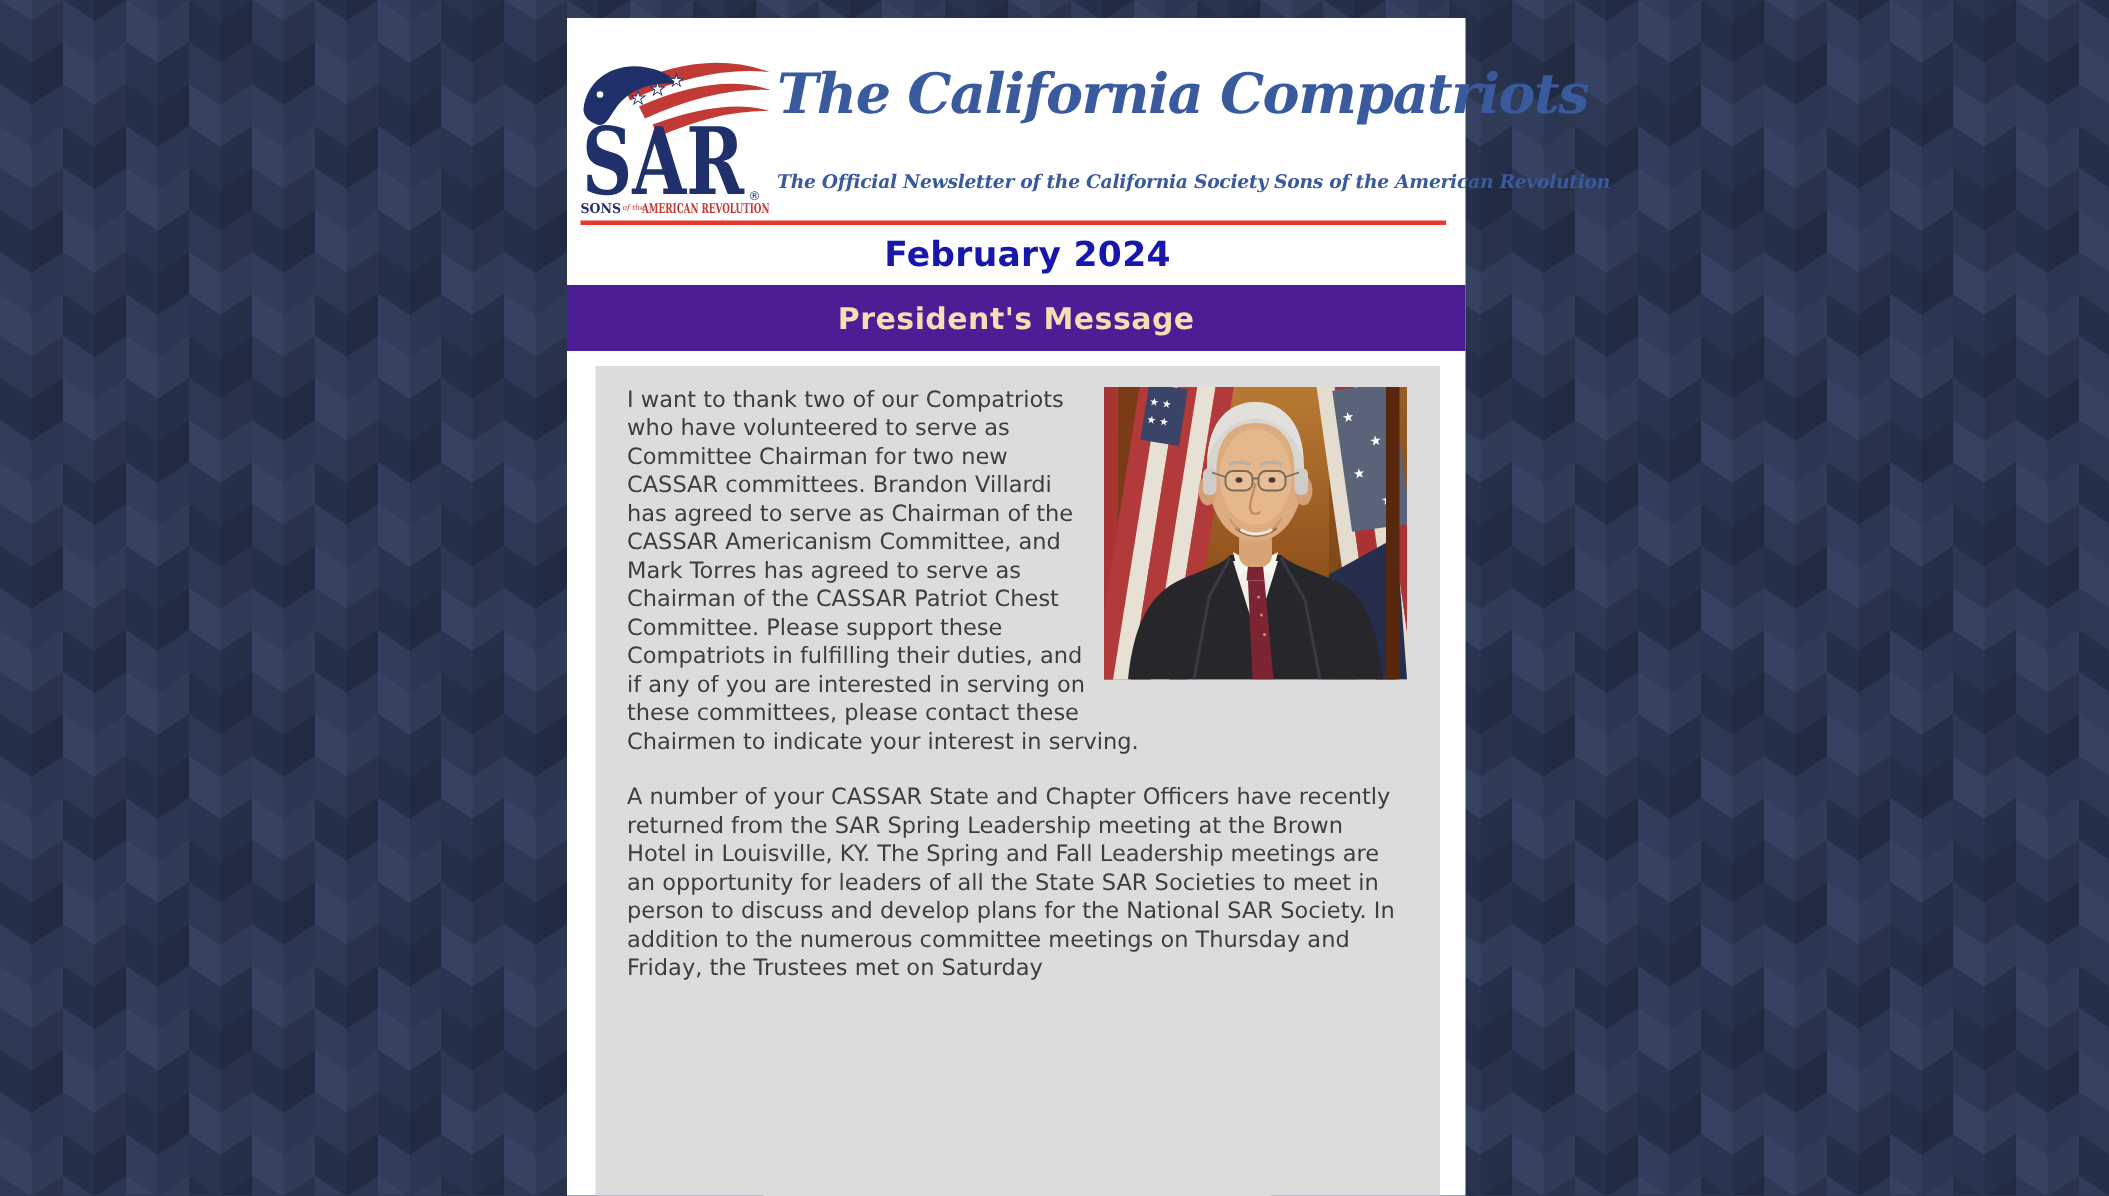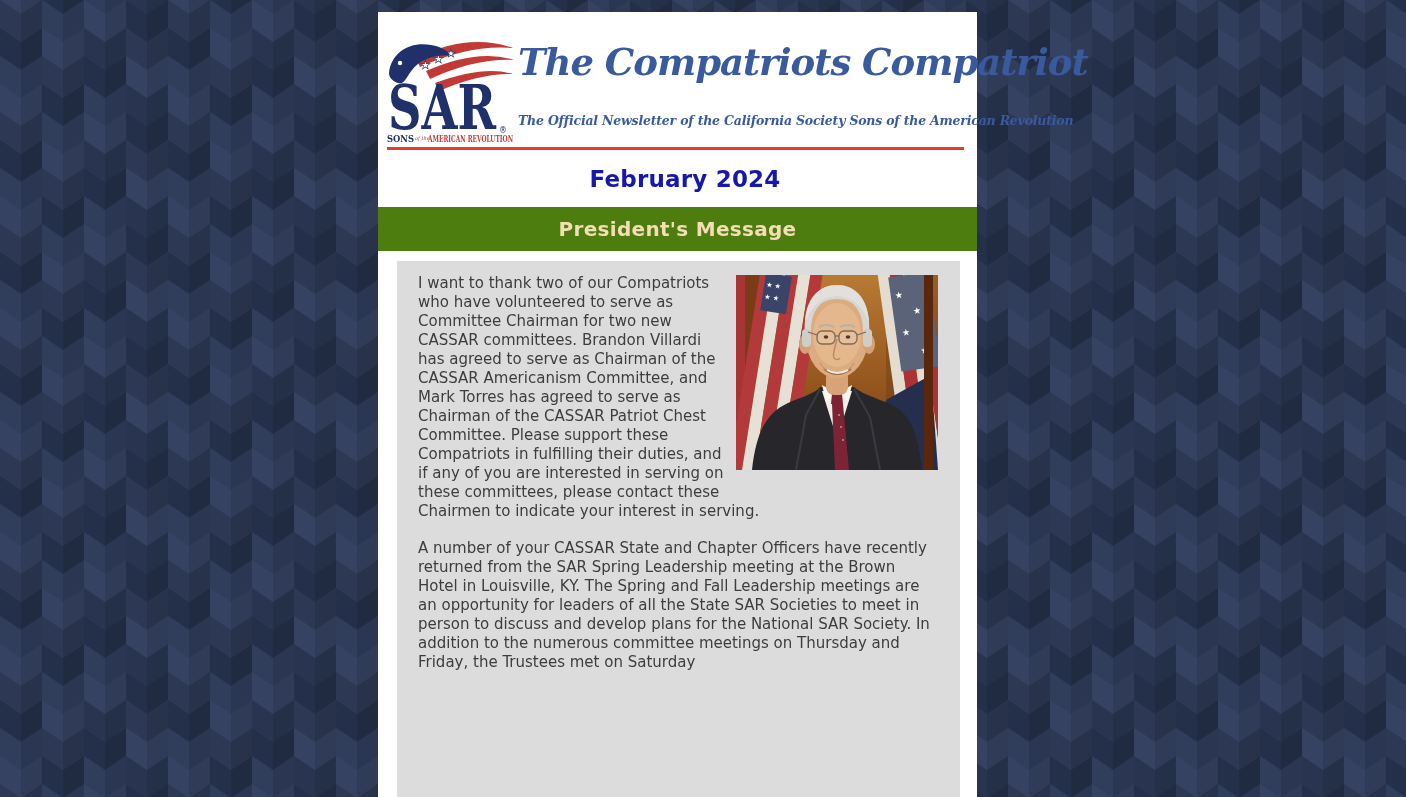--- a/index.html
+++ b/index.html
@@ -20,24 +20,24 @@
   .nl-title{
     font-family:"DejaVu Serif", serif;font-style:italic;font-weight:bold;
     font-size:37px;line-height:44px;letter-spacing:-1px;white-space:nowrap;
   }
   .nl-subtitle{
     font-family:"DejaVu Serif", serif;font-style:italic;font-weight:bold;
     font-size:12.5px;letter-spacing:-0.2px;margin-top:29px;white-space:nowrap;
   }
   .red-rule{position:absolute;left:9px;right:13px;bottom:0;height:3px;background:#e6392f}
   .issue-date{
-    height:57px;display:flex;align-items:center;justify-content:center;
+    height:40px;display:flex;align-items:center;justify-content:center;
     color:#1717ac;font-size:23px;font-weight:bold;letter-spacing:0.2px;padding-left:15px;
   }
-  .section-banner{height:44px;background:#4d7c0f;display:flex;align-items:center;justify-content:center}
+  .section-banner{height:44px;background:#4c1d95;display:flex;align-items:center;justify-content:center}
   .section-banner .banner-label{color:#f5deb3;font-size:20px;font-weight:bold;letter-spacing:0.3px}
   .article-outer{padding:10px 17px 0 19px}
   .article{
     background:#dcdcdc;padding:13px 22px 30px 21px;min-height:520px;
     color:#3d3d3d;font-size:15px;line-height:19px;
   }
   .article p{margin:0 0 18px 0}
   .photo{float:right;width:202px;height:195px;margin:1px 0 28px 8px}
   .photo svg{display:block}
 </style>
@@ -101,21 +101,21 @@
 
         <text x="2" y="93" font-family="DejaVu Serif, serif" font-weight="bold" font-size="62" fill="#20306b" textLength="108" lengthAdjust="spacingAndGlyphs">SAR</text>
         <text x="113" y="97" font-size="8" fill="#20306b">®</text>
 
         <text x="1" y="106" font-family="DejaVu Serif, serif" font-weight="bold" font-size="9" fill="#20306b" textLength="27" lengthAdjust="spacingAndGlyphs">SONS</text>
         <text x="29" y="104" font-family="DejaVu Serif, serif" font-style="italic" font-size="5" fill="#c13a35">of the</text>
         <text x="42" y="106" font-family="DejaVu Serif, serif" font-weight="bold" font-size="9" fill="#c13a35" textLength="85" lengthAdjust="spacingAndGlyphs">AMERICAN REVOLUTION</text>
       </svg>
     </div>
     <div class="titles">
-      <div class="nl-title">The Compatriots Compatriot</div>
+      <div class="nl-title">The California Compatriots</div>
       <div class="nl-subtitle">The Official Newsletter of the California Society Sons of the American Revolution</div>
     </div>
     <div class="red-rule"></div>
   </header>
 
   <div class="issue-date">February 2024</div>
 
   <div class="section-banner">
     <span class="banner-label">President's Message</span>
   </div>

